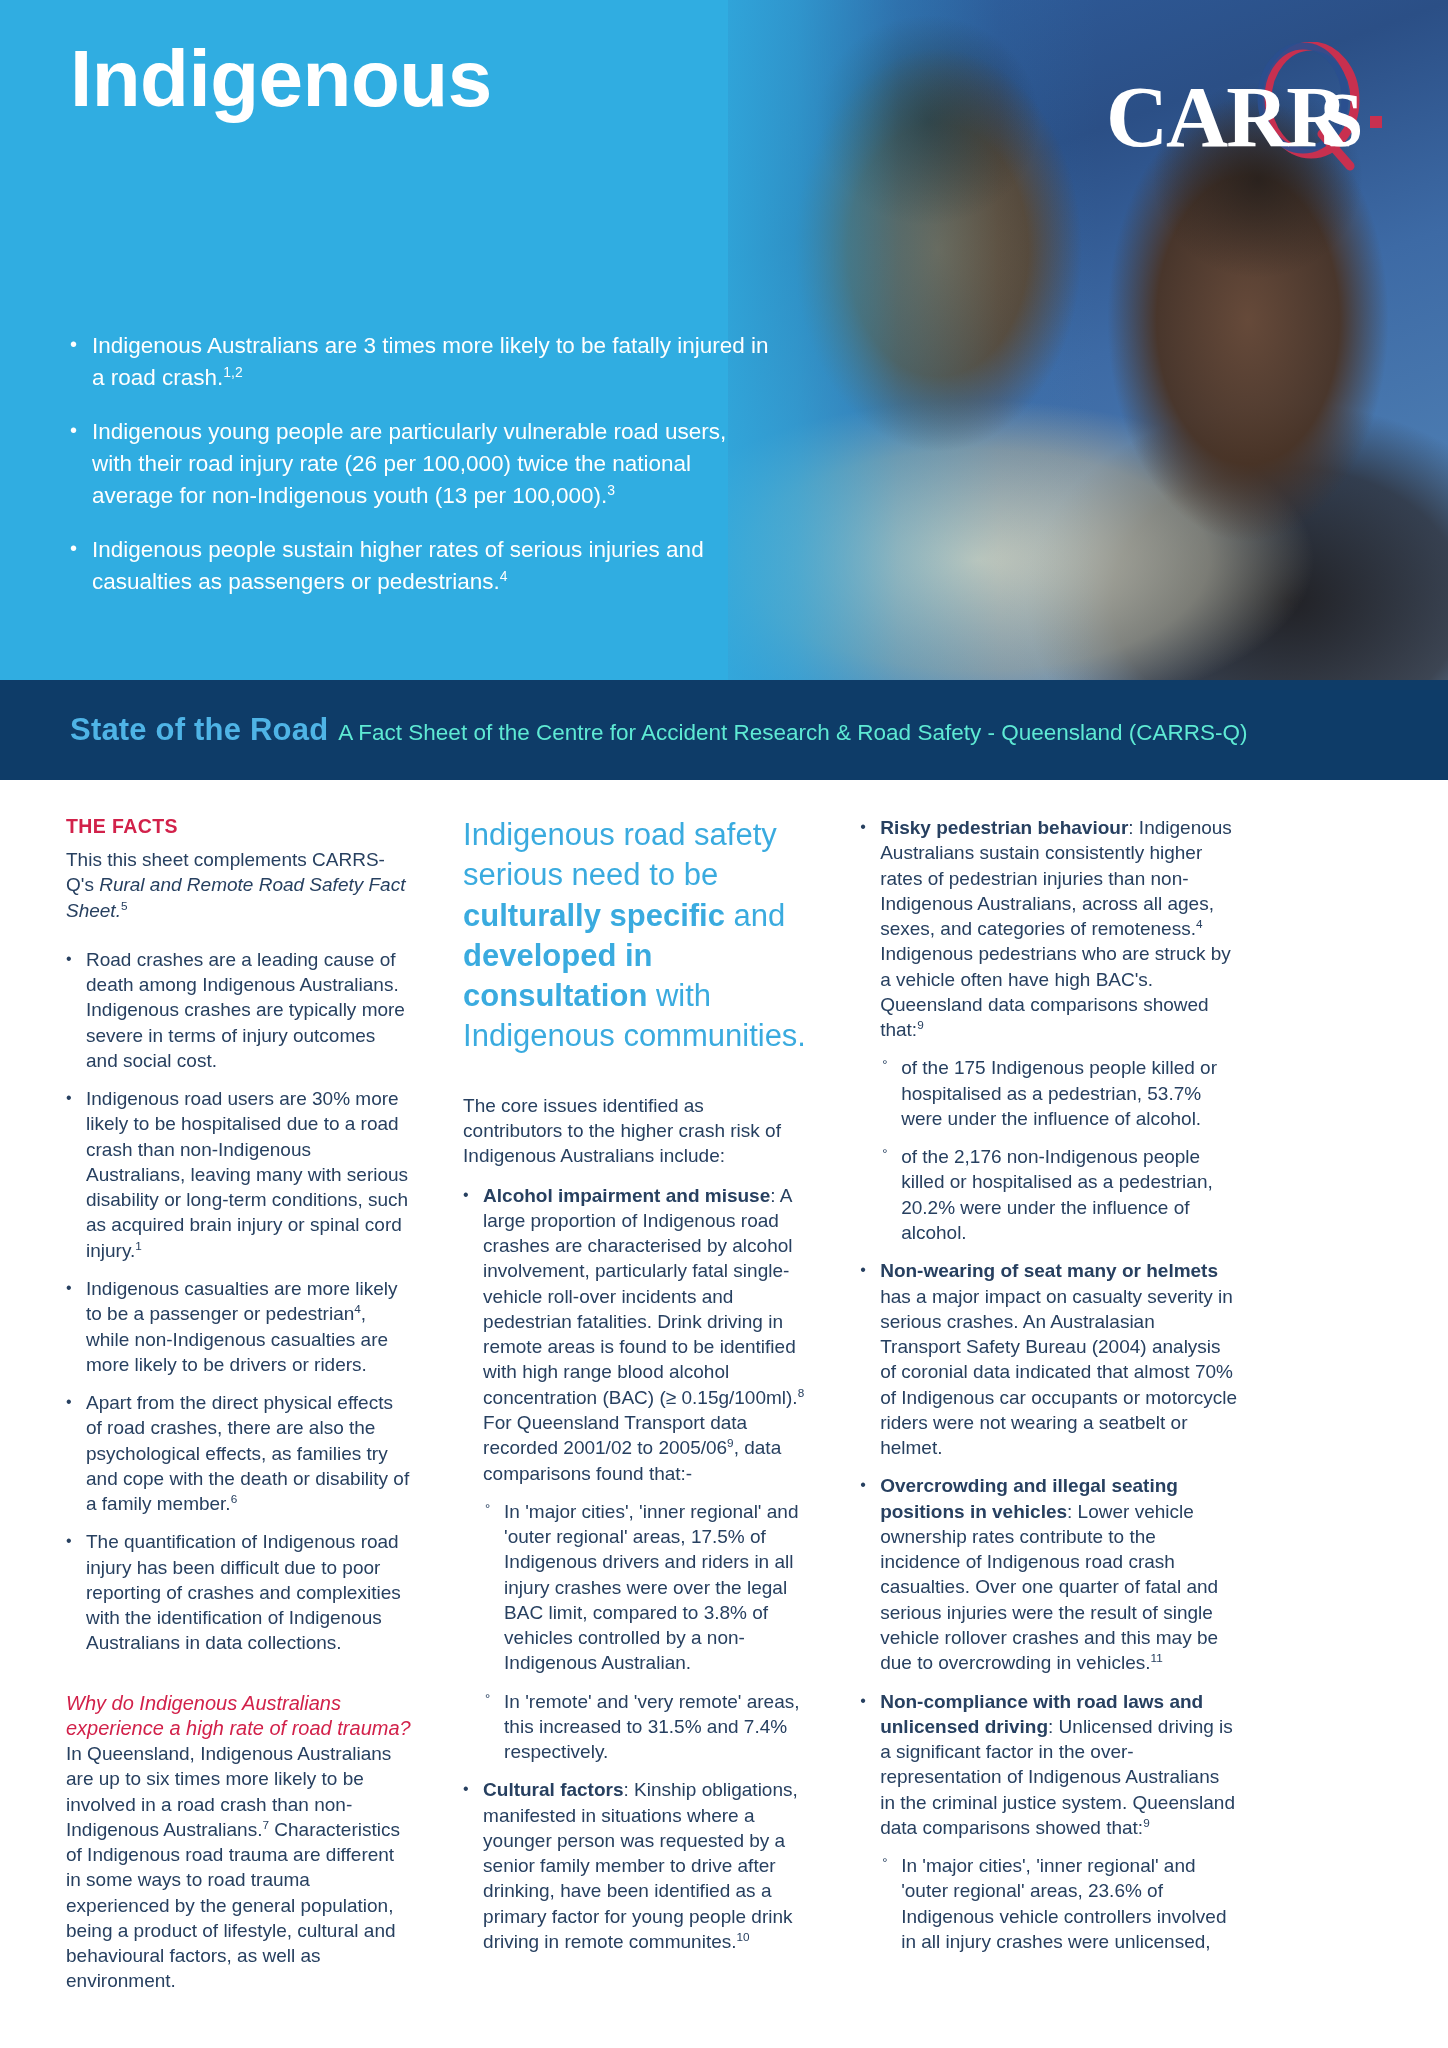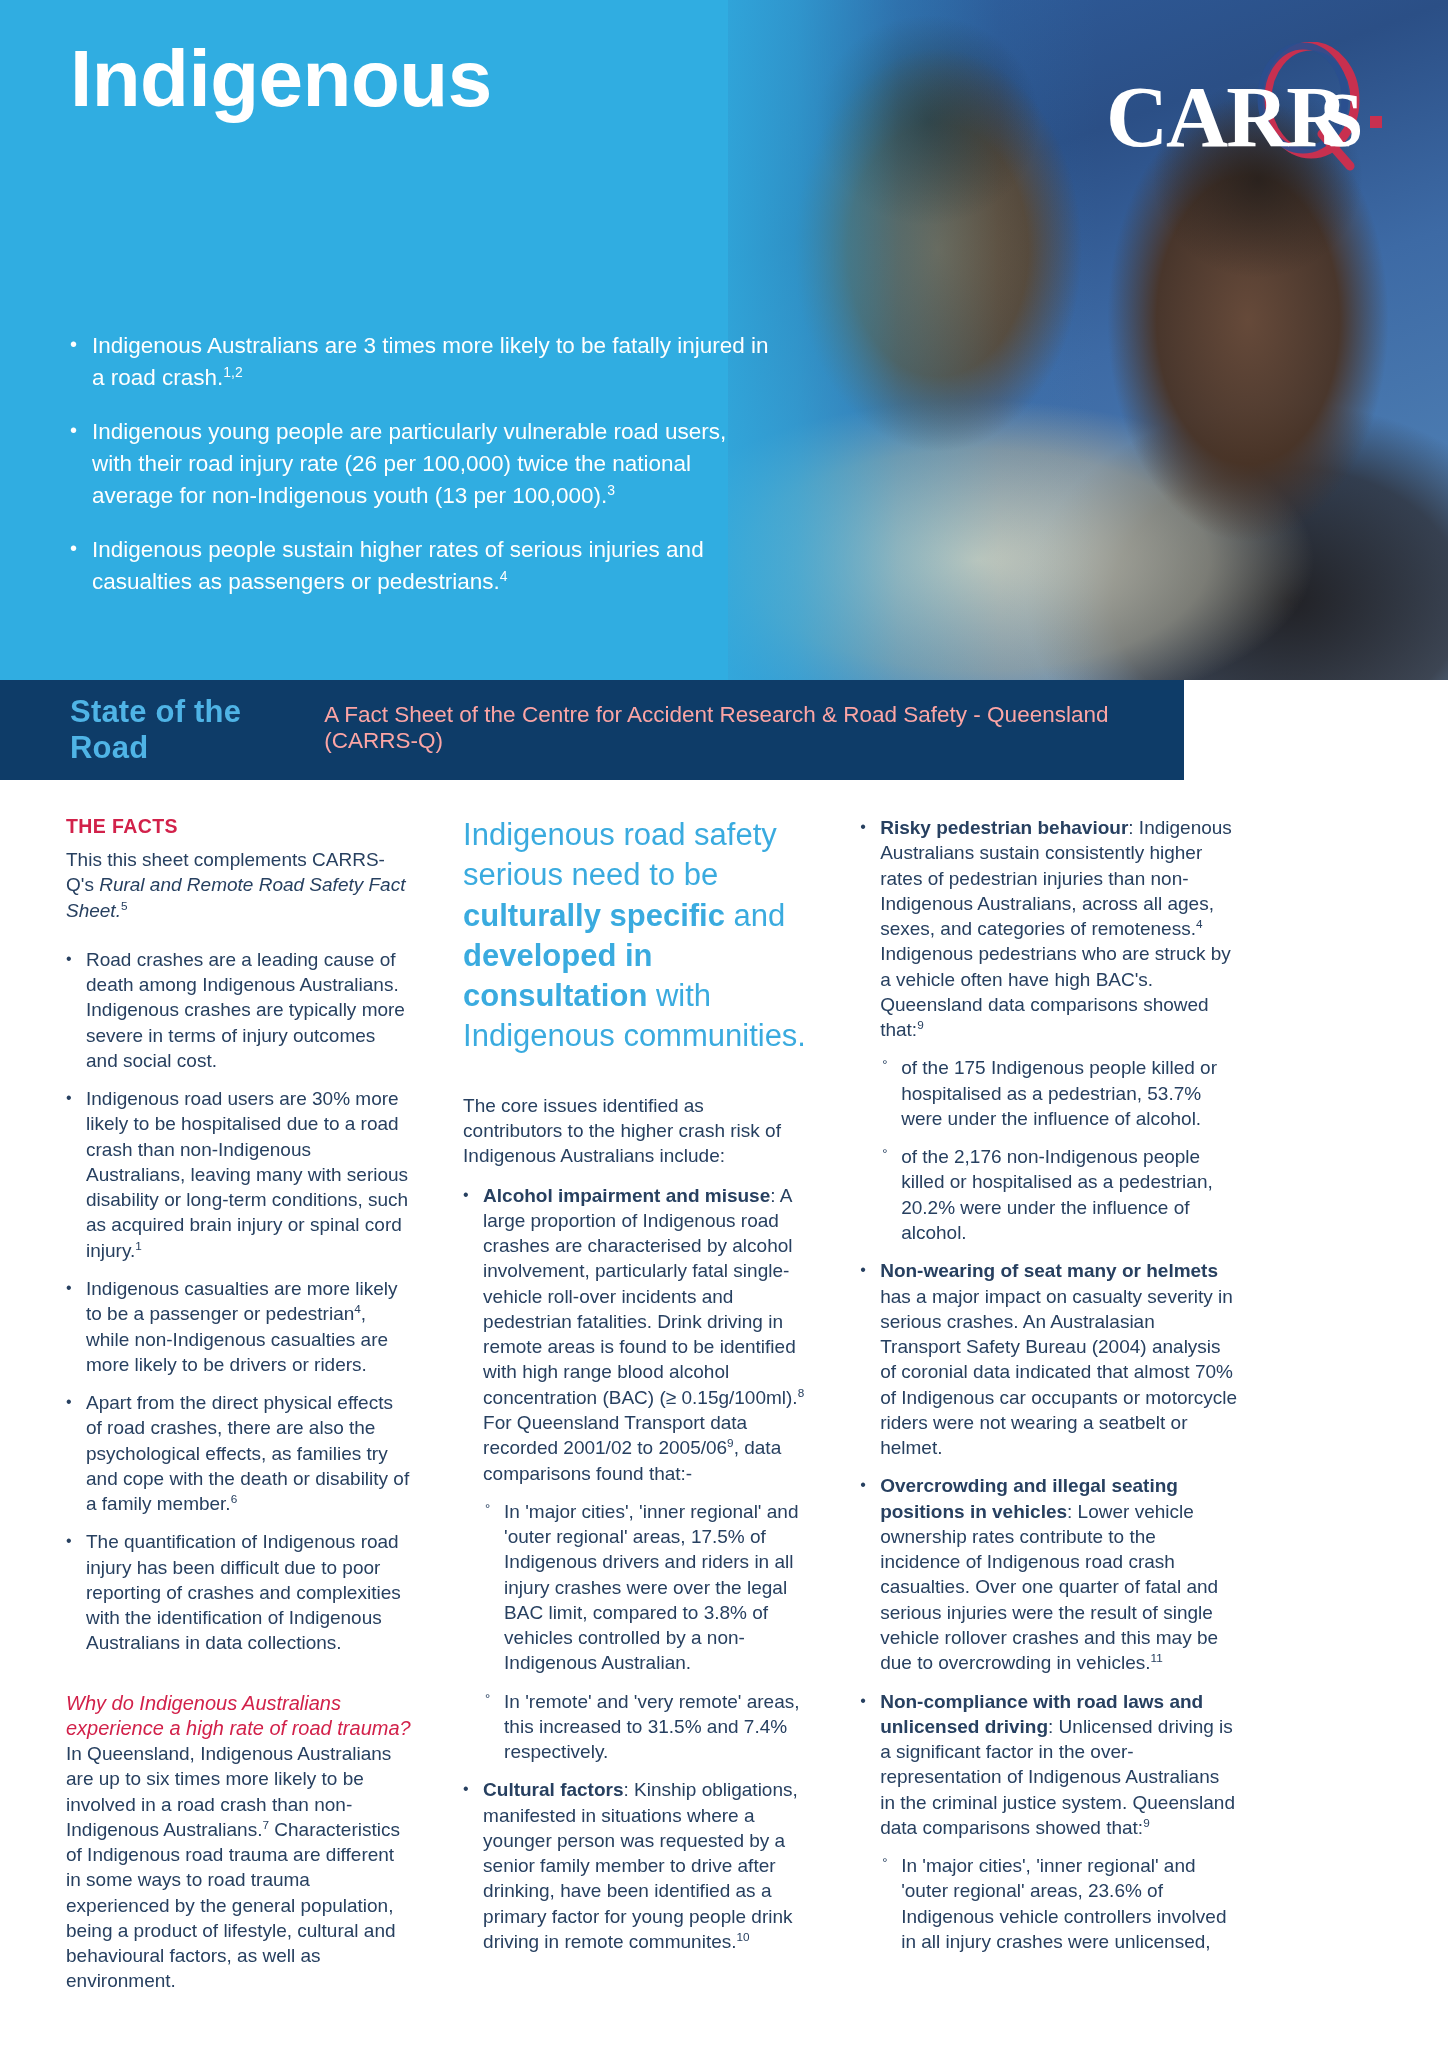--- a/index.html
+++ b/index.html
@@ -102,39 +102,39 @@
     right: 50px;
     width: 300px;
     height: 135px;
   }
   .logo svg { display: block; }
 
   
   .banner {
     position: absolute;
     top: 680px; left: 0;
-    width: 1184px;
+    width: 1448px;
     height: 100px;
     background: #0e3c68;
     display: flex;
     align-items: center;
   }
   .banner-inner {
     padding-left: 70px;
     display: flex;
     align-items: baseline;
   }
   .banner-title {
     color: #4fb4e6;
     font-size: 31px;
     font-weight: bold;
     letter-spacing: 0.2px;
   }
   .banner-sub {
-    color: #fca5a5;
+    color: #5eead4;
     font-size: 22.5px;
     font-weight: 400;
     margin-left: 10px;
   }
 
   
   .columns {
     position: absolute;
     top: 815px;
     left: 0;

